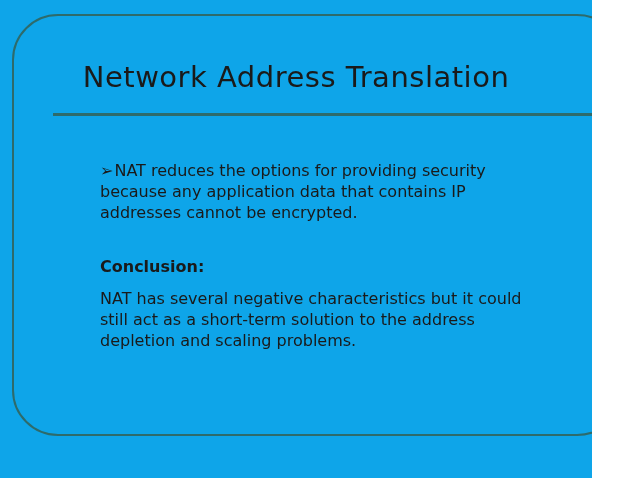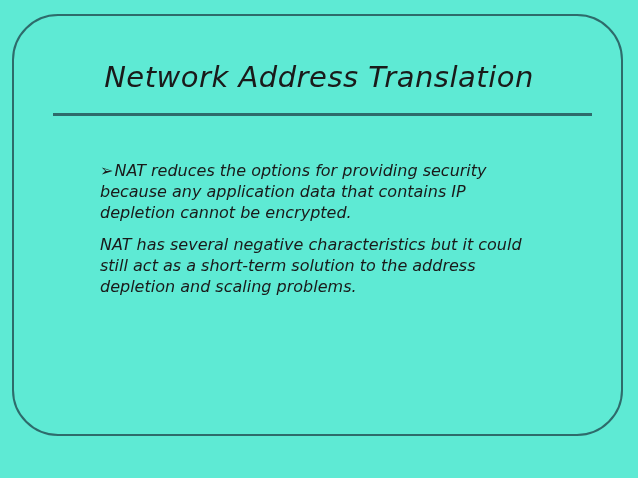--- a/index.html
+++ b/index.html
@@ -2,27 +2,26 @@
 <html style="--accent: #2E6B6B;"><head>
 <meta charset="utf-8">
 <style>
   html, body {
     margin: 0;
     padding: 0;
     background: #ffffff;
   }
   .slide {
     position: relative;
-    width: 638px;
+    width: 592px;
     height: 478px;
-    background: #5eead4;
+    background: #0ea5e9;
     font-family: "DejaVu Sans", "Liberation Sans", sans-serif;
     color: #1a1a1a;
     overflow: hidden;
-    font-style: italic;
   }
   .frame {
     position: absolute;
     left: 12px;
     top: 14px;
     width: 611px;
     height: 422px;
     border: 2px solid var(--accent, #2E6B6B);
     border-radius: 46px;
     box-sizing: border-box;
@@ -78,23 +77,24 @@
 
   <h1 class="title">Network Address Translation</h1>
 
   <div class="rule"></div>
 
   <div class="content">
 
     <p>
       <span class="marker">➢</span><span class="bullet-text">NAT reduces the options for providing security
 because any application data that contains IP
-depletion cannot be encrypted.</span>
+addresses cannot be encrypted.</span>
     </p>
 
 
+    <p class="conclusion-label">Conclusion:</p>
 
     <p class="conclusion-text">NAT has several negative characteristics but it could
 still act as a short-term solution to the address
 depletion and scaling problems.</p>
 
   </div>
 </div>
 
 </body></html>

